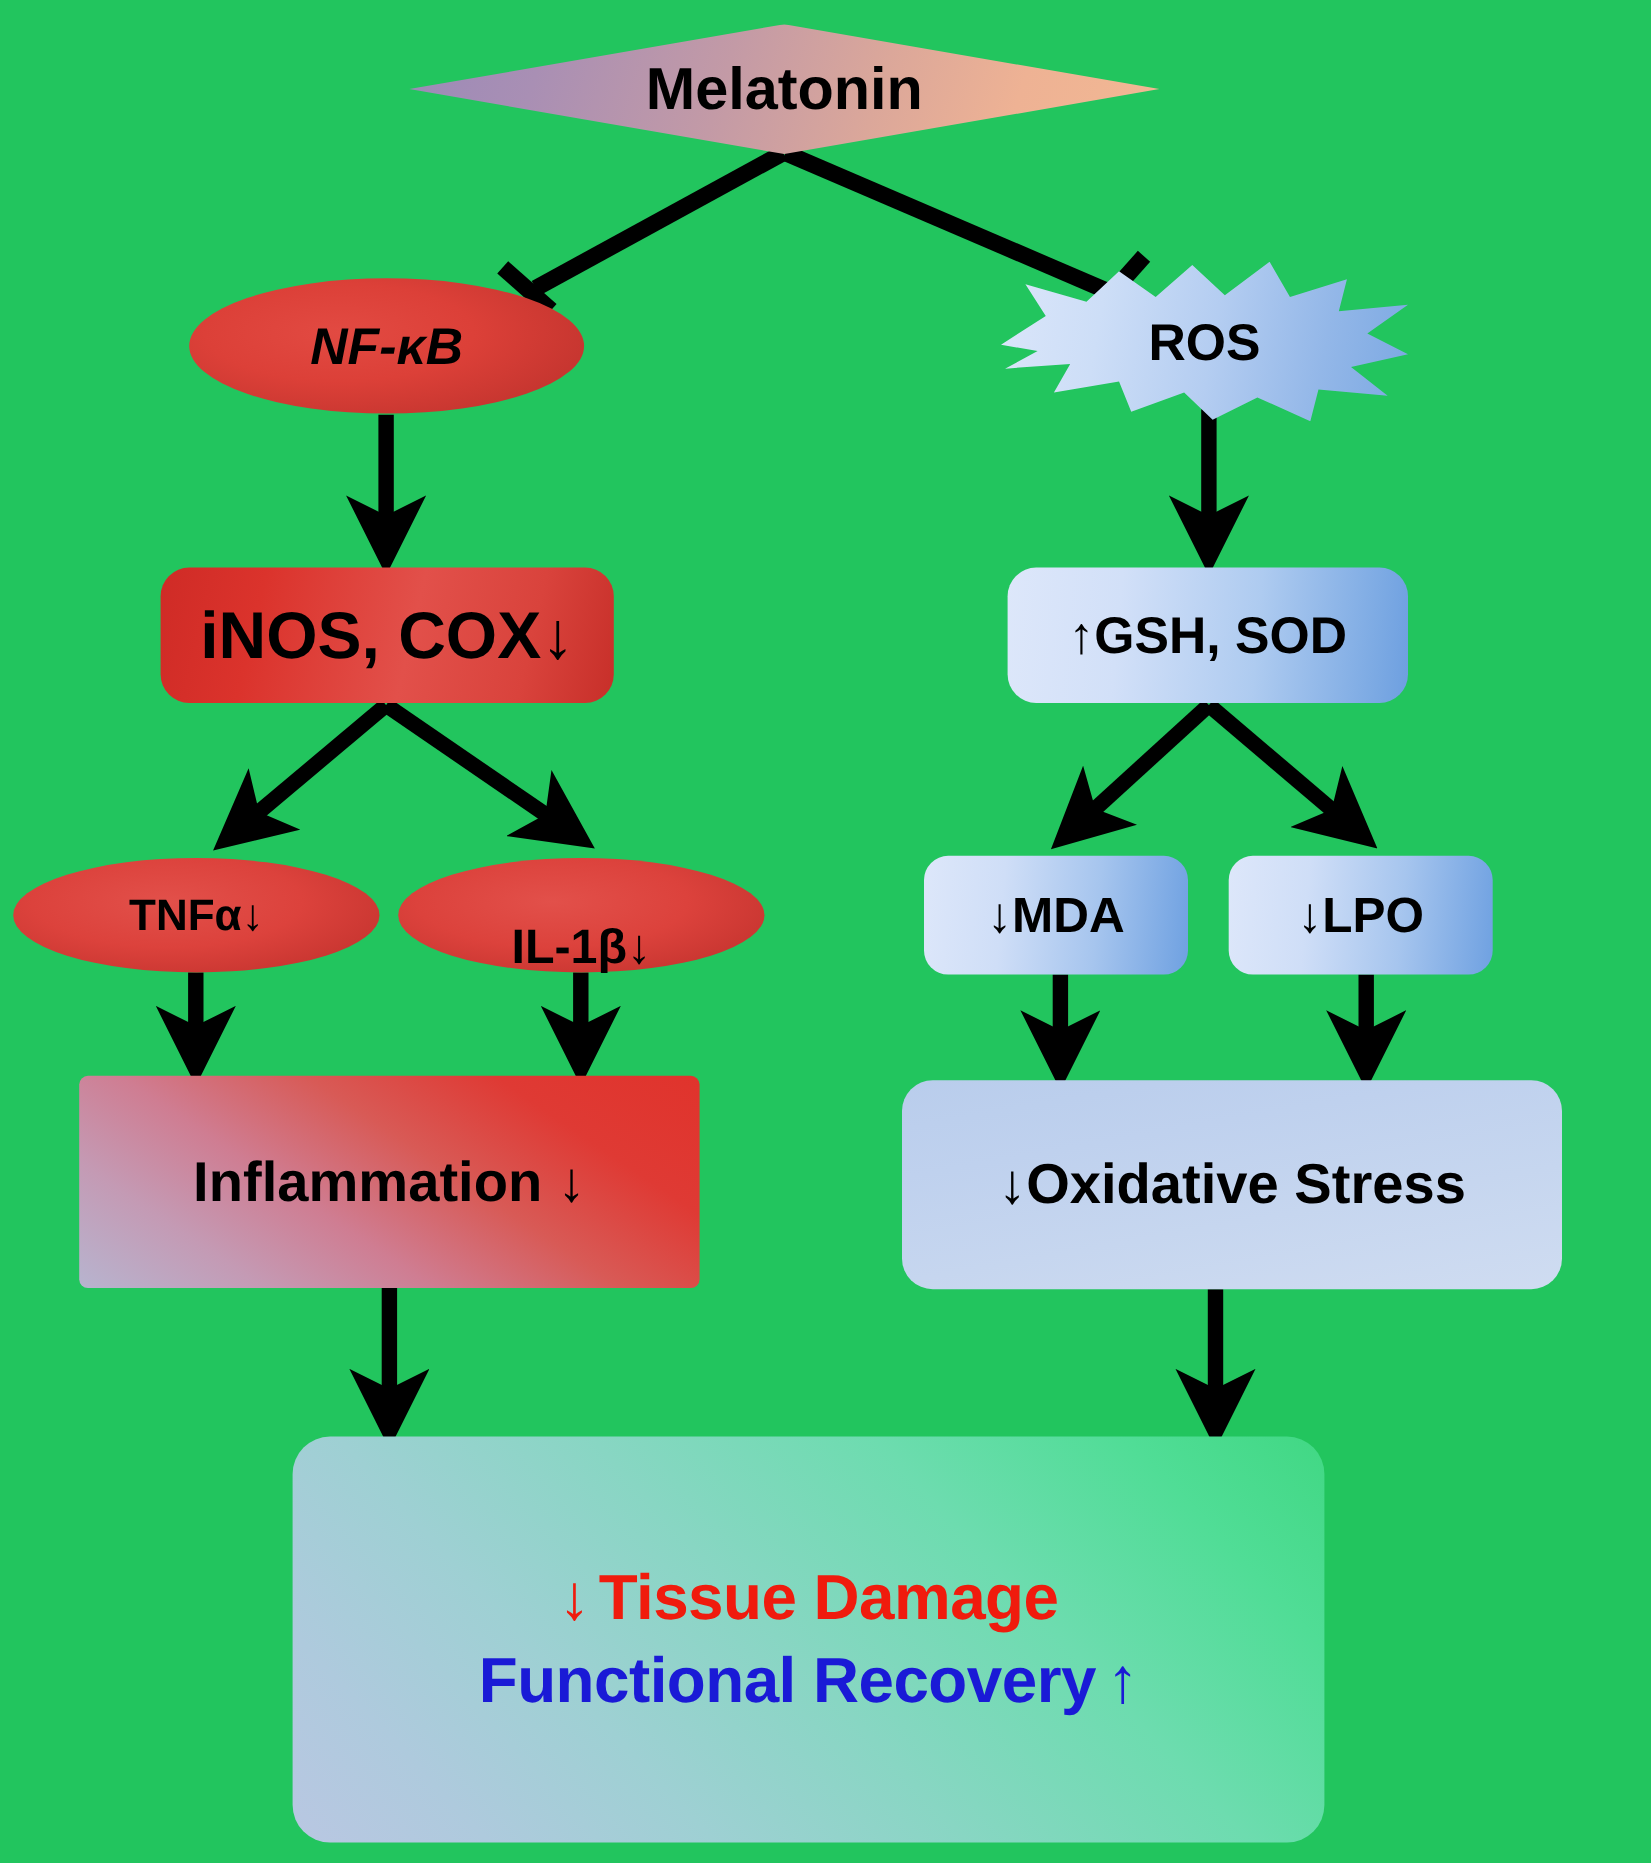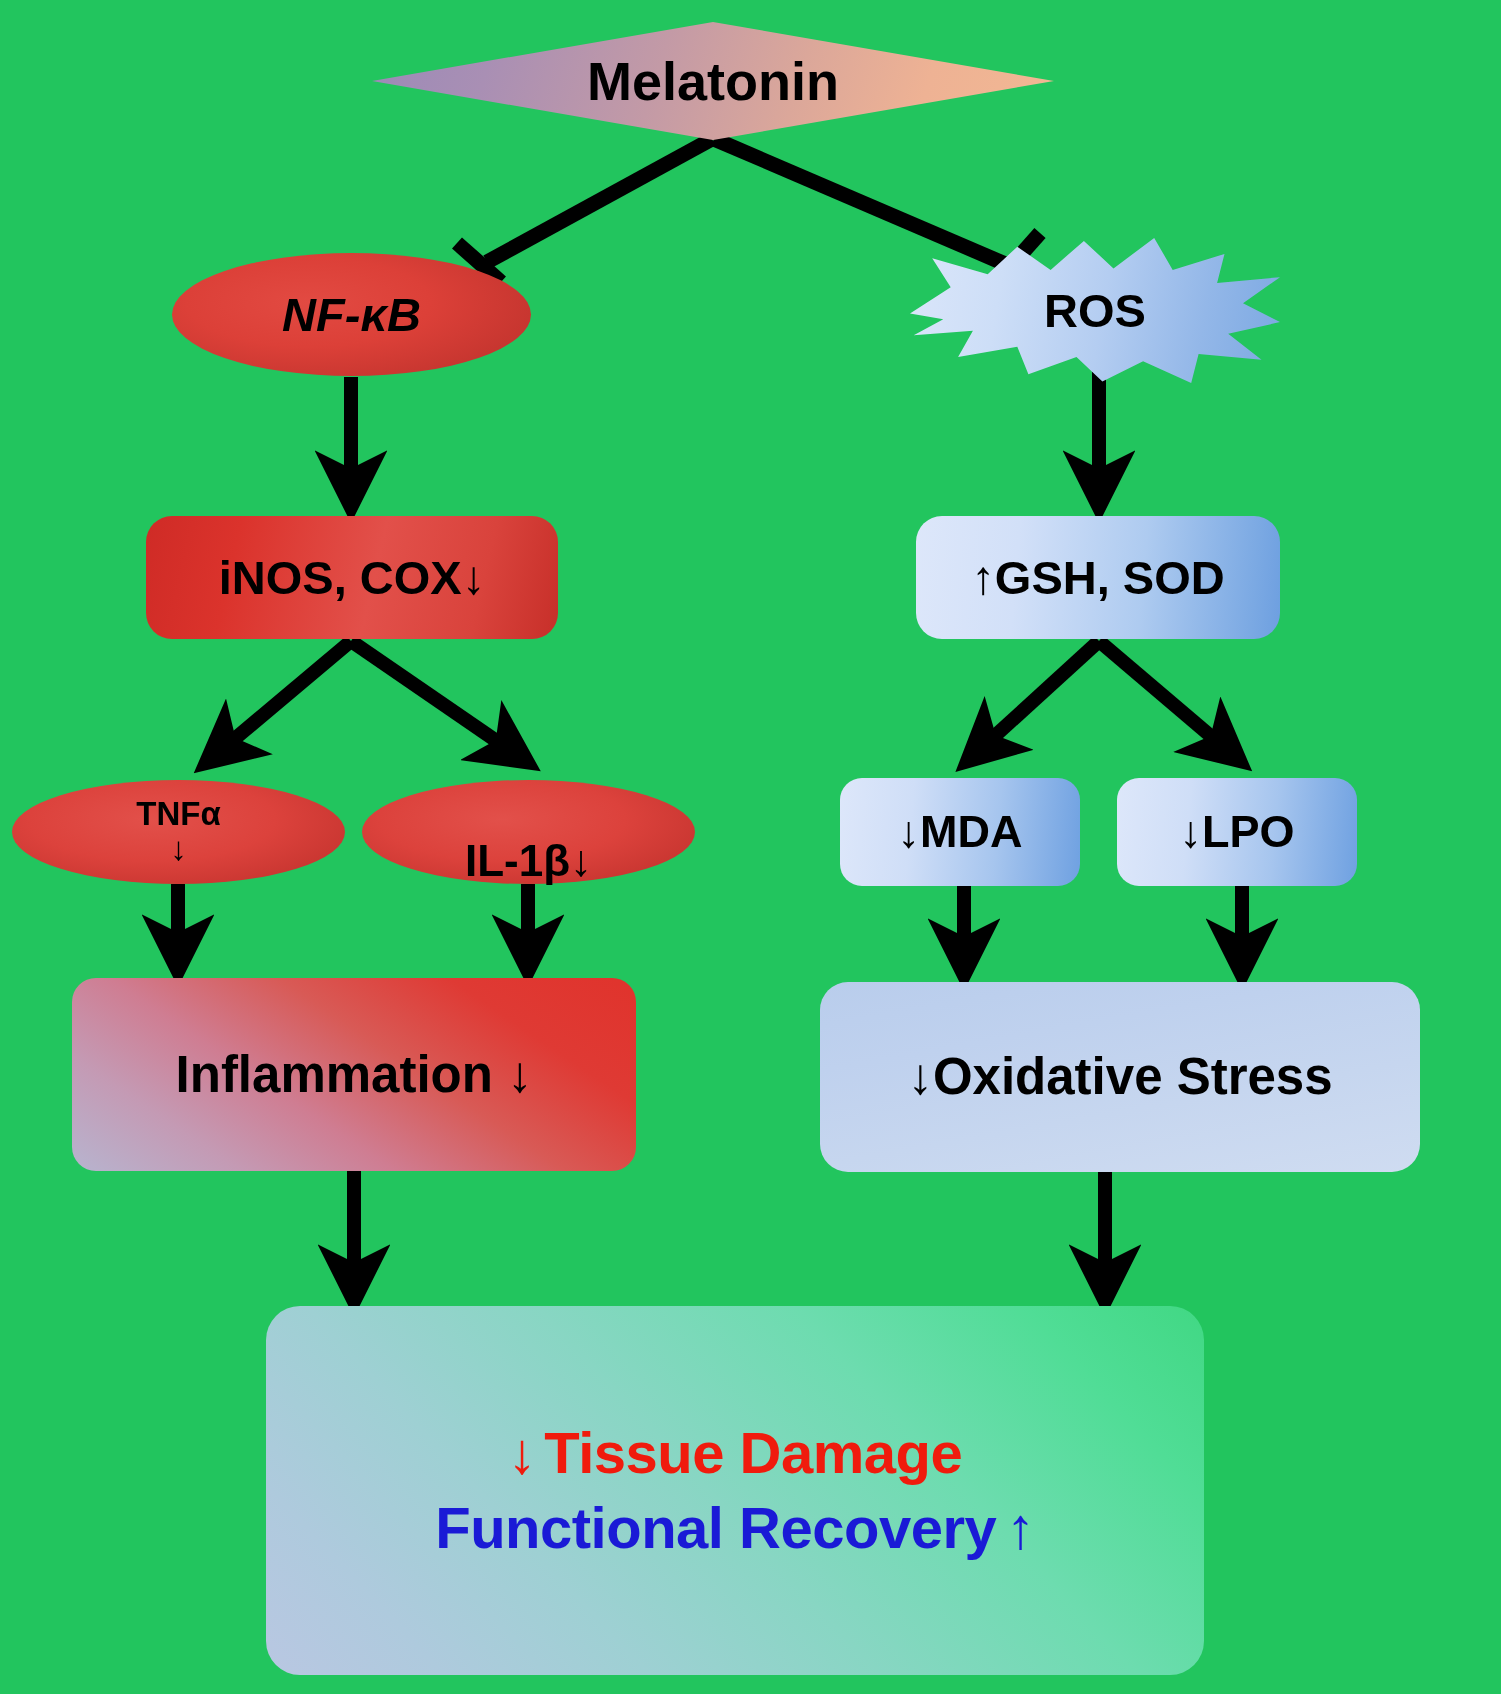--- a/index.html
+++ b/index.html
@@ -77,27 +77,26 @@
         #dc4038 40%,
         #c5352f 78%,
         #ad2a26 100%);
     font-style: italic;
   }
   #tnfa {
     left: 12px;
     top: 780px;
     width: 333px;
     height: 104px;
-    font-size: 33px;
+    font-size: 40px;
     background: radial-gradient(ellipse 88% 95% at 42% 38%,
         #e2504a 0%,
         #dc423c 42%,
         #c4332e 80%,
         #ab2823 100%);
-    flex-direction: column;
   }
   #il1b {
     left: 362px;
     top: 780px;
     width: 333px;
     height: 104px;
     font-size: 44px;
     background: radial-gradient(ellipse 88% 95% at 42% 38%,
         #e2504a 0%,
         #dc423c 42%,
@@ -135,21 +134,21 @@
 
   
   .rbox {
     border-radius: 26px;
   }
   #inos {
     left: 146px;
     top: 516px;
     width: 412px;
     height: 123px;
-    font-size: 47px;
+    font-size: 60px;
     border-radius: 26px;
     background: linear-gradient(103deg,
         #cf2b26 0%,
         #db332c 22%,
         #e2504a 55%,
         #d9433c 80%,
         #c72f29 100%);
   }
   #gshsod {
     left: 916px;
@@ -190,21 +189,21 @@
         #cfdef7 30%,
         #a6c5ee 65%,
         #6fa1e1 100%);
   }
   #inflammation {
     left: 72px;
     top: 978px;
     width: 564px;
     height: 193px;
     font-size: 51px;
-    border-radius: 24px;
+    border-radius: 8px;
     background: linear-gradient(34deg,
         #b7b4cf 0%,
         #c49ab4 20%,
         #cf7d92 38%,
         #d85a56 58%,
         #df3a34 78%,
         #e0332c 100%);
   }
   #oxidative {
     left: 820px;

